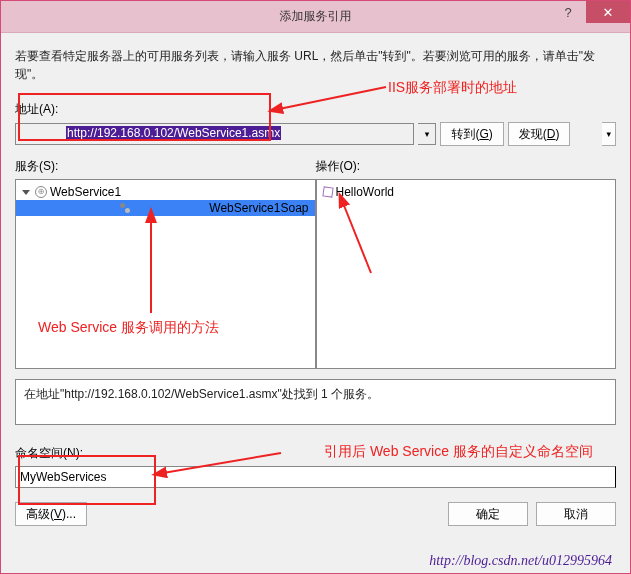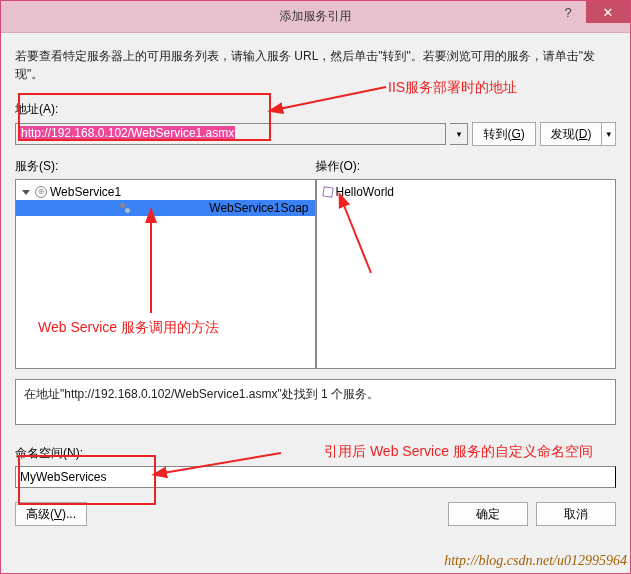--- a/index.html
+++ b/index.html
@@ -9,25 +9,25 @@
   .titlebar-title { font-size: 12px; color: #333; }
   .titlebar-buttons { position: absolute; right: 0; top: 0; display: flex; }
   .tb-btn { width: 36px; height: 22px; display: flex; align-items: center; justify-content: center; font-size: 13px; font-family: Arial; }
   .tb-help { color: #444; }
   .tb-close { background: #c64e66; color: #fff; width: 44px; }
   .content { padding: 14px 14px 12px 14px; position: relative; }
   .instruction { color: #222; line-height: 1.5; margin-bottom: 18px; }
   .addr-row { display: flex; align-items: center; gap: 4px; margin-bottom: 12px; }
   .addr-label { margin-bottom: 4px; }
   .addr-input { flex: 1; height: 22px; border: 1px solid #888; padding: 2px 4px; font-size: 12px; }
-  .addr-input .sel { background: #ec4899; color: #fff; padding: 0 1px; }
+  .addr-input .sel { background: #4c1d95; color: #fff; padding: 0 1px; margin-left: 46px; }
   .combo-arrow { width: 18px; height: 22px; border: 1px solid #888; border-left: none; display:flex; align-items:center; justify-content:center; background:#efefef; font-size:9px; }
   .btn { height: 24px; padding: 0 10px; border: 1px solid #aaa; background: #fdfdfd; font-size: 12px; display:inline-flex; align-items:center; }
   .btn:disabled { color:#999; }
-  .split-btn { display:flex; }
+  .split-btn { display:flex;gap:32px; }
   .split-btn .btn:last-child { padding: 0 4px; border-left: none; font-size:9px; }
   .two-col { display:flex; gap:0; margin-top: 8px; }
   .col-label { margin-bottom: 4px; }
   .col-left { flex: 1; }
   .col-right { flex: 1; }
   .listbox { height: 190px; border:1px solid #888; background:#fff; padding: 4px 0; overflow:hidden; }
   .tree-row { padding: 1px 6px; display:flex; align-items:center; gap:3px; font-size:12px; }
   .tree-row.selected { background:#3b82f6;justify-content:space-between; }
   .tree-indent { display:inline-block; width: 22px; }
   .tri { display:inline-block; width:0;height:0; border-left:4px solid transparent;border-right:4px solid transparent;border-top:5px solid #555; margin-right:2px; }
@@ -41,21 +41,21 @@
   .ns-input { width: 100%; height: 22px; border:1px solid #888; padding: 6px 4px; font-size:12px; }
   .cursor { border-right:1px solid #000; }
   .footer { display:flex; align-items:flex-end; margin-top: 14px; gap:8px; }
   .footer .spacer { flex:1; }
   .footer .btn.main { min-width: 80px; justify-content:center; }
   .underline { text-decoration: underline; }
   
   .ann-box { position:absolute; border:2px solid #e22; pointer-events:none; }
   .ann-text { position:absolute; color:#e22; font-size:14px; pointer-events:none; white-space:nowrap; }
   svg.ann-svg { position:absolute; left:0; top:0; pointer-events:none; }
-  .watermark { position:absolute; right:3px; bottom:4px; color:#a16207; font-size:14px; font-style:italic; font-family: Georgia, serif; }
+  .watermark { position:absolute; right:18px; bottom:4px; color:#4c1d95; font-size:14px; font-style:italic; font-family: Georgia, serif; }
 </style>
 </head>
 <body>
 
 <div class="window">
   <div class="titlebar">
     <span class="titlebar-title">添加服务引用</span>
     <div class="titlebar-buttons">
       <div class="tb-btn tb-help">?</div>
       <div class="tb-btn tb-close">✕</div>

